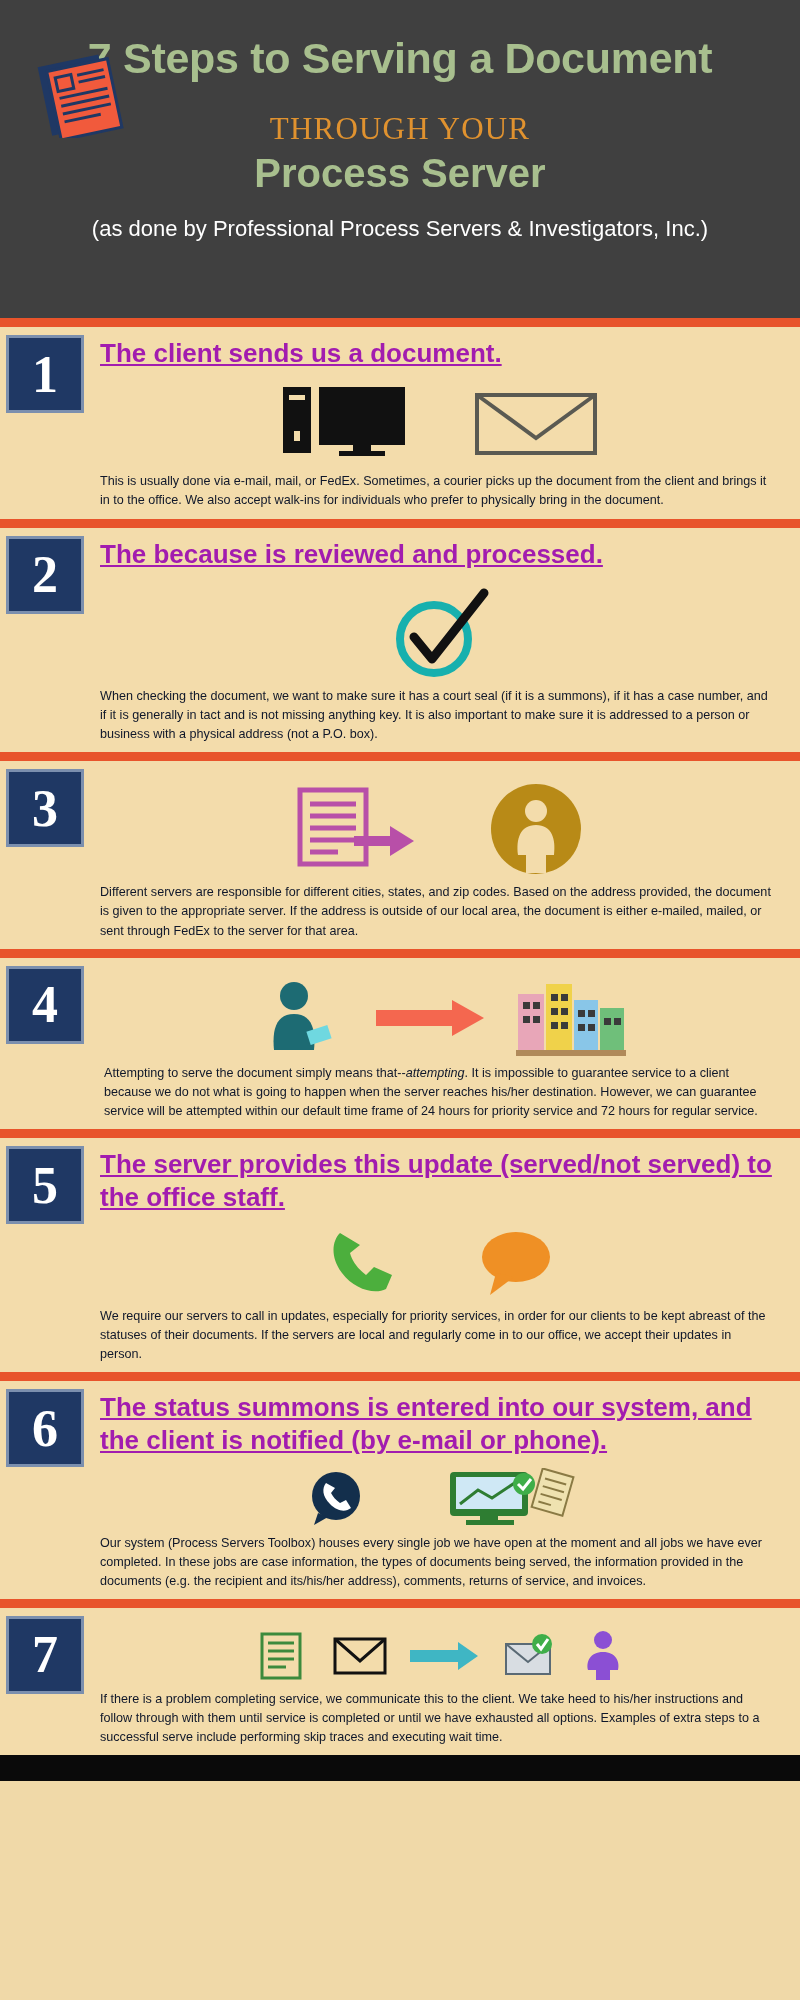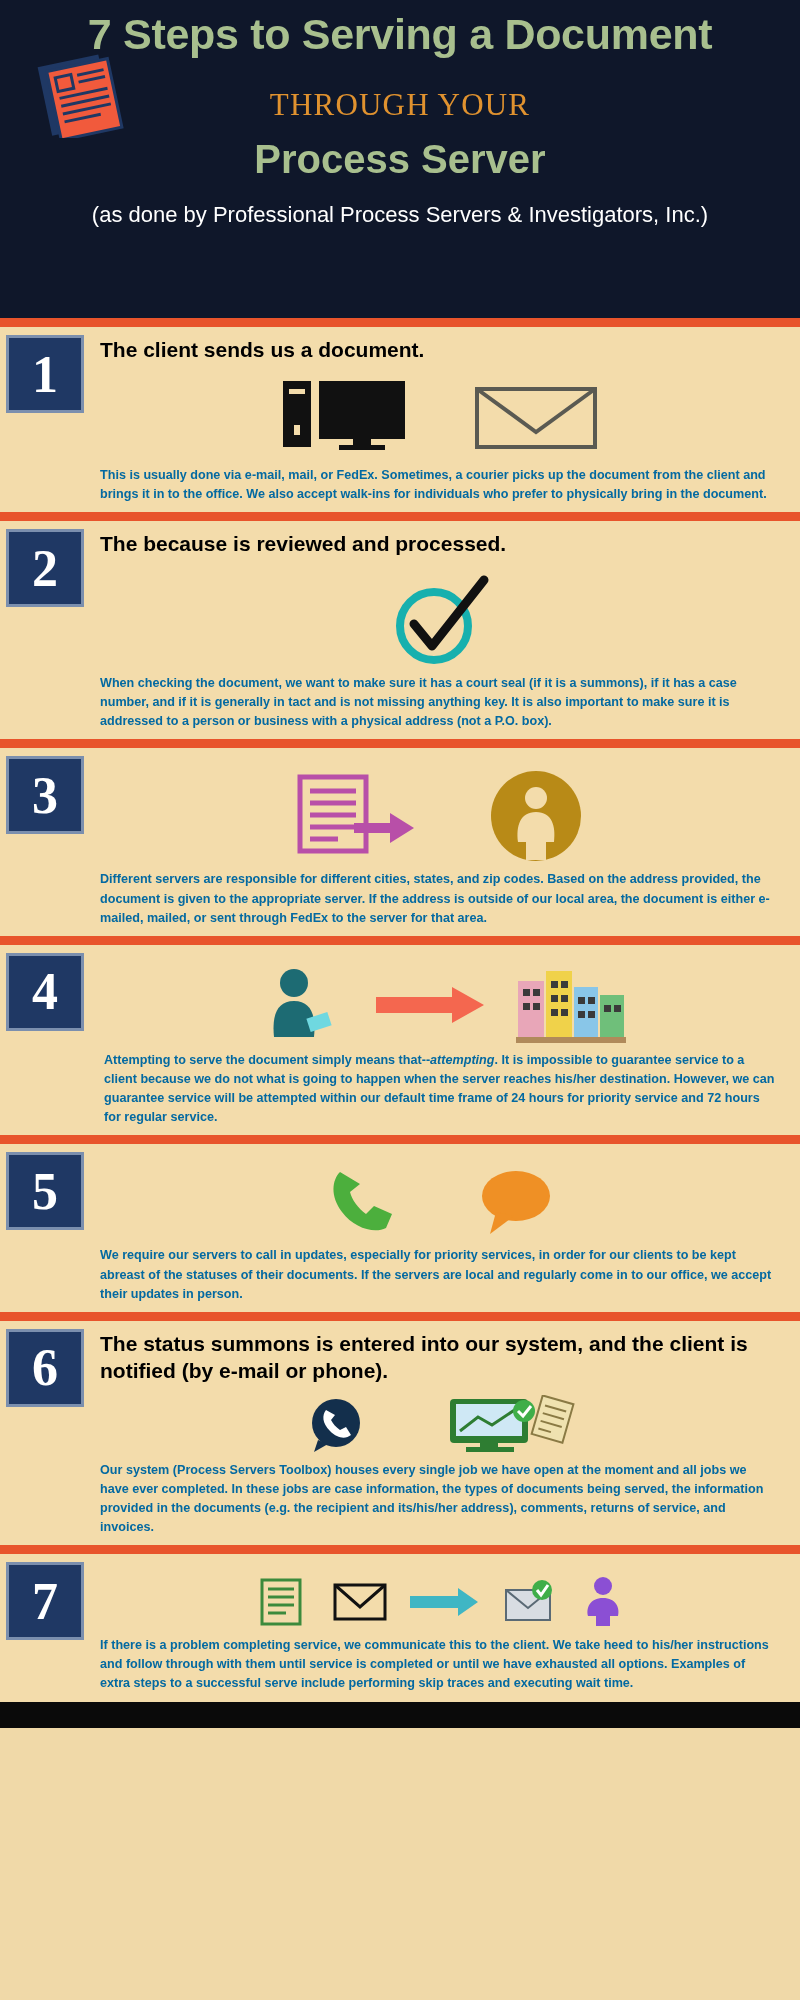--- a/index.html
+++ b/index.html
@@ -9,22 +9,22 @@
     font-family: "Liberation Sans", sans-serif;
   }
   .infographic {
     width: 800px;
     position: relative;
     background: #f3dcab;
   }
 
   
   .header {
-    background: #0f172a;
-    padding: 10px 0 14px 0;
+    background: #404040;
+    padding: 34px 0 14px 0;
     text-align: center;
     position: relative;
     min-height: 318px;
   }
   .header h1 {
     color: #a8bf8e;
     font-size: 43px;
     font-weight: bold;
     line-height: 1.12;
     padding: 0 70px;
@@ -34,21 +34,21 @@
     color: #e0922f;
     font-family: "Liberation Serif", serif;
     font-size: 31px;
     letter-spacing: 1.2px;
     margin-top: 29px;
   }
   .header h2 {
     color: #a8bf8e;
     font-size: 40px;
     font-weight: bold;
-    margin-top: 14px;
+    margin-top: 4px;
   }
   .header .subtitle {
     color: #ffffff;
     font-size: 22px;
     margin-top: 20px;
     padding: 0 24px;
   }
   .doc-icon {
     position: absolute;
     left: 30px;
@@ -84,40 +84,40 @@
     justify-content: center;
     font-family: "Liberation Serif", serif;
     z-index: 3;
   }
   .step-body {
     padding-left: 100px;
     padding-right: 18px;
     padding-top: 10px;
   }
   .step-title {
-    font-size: 21px;
+    font-size: 26px;
     font-weight: bold;
-    color: #000000;
+    color: #a21caf;
     line-height: 1.28;
+    text-decoration: underline;
   }
   .step-art {
     display: flex;
     align-items: center;
     justify-content: center;
     gap: 60px;
     min-height: 86px;
     margin: 10px 0 6px 0;
   }
   .step-desc {
     font-size: 12.6px;
     line-height: 1.52;
-    color: #0369a1;
+    color: #0f172a;
     padding-left: 0px;
     padding-right: 6px;
-    font-weight: bold;
   }
   .step-desc.indent { padding-left: 4px; }
   .footer-bar { height: 26px; background: #0a0a0a; }
 
   .em { font-style: italic; margin-top: 33px; }
 </style>
 </head>
 <body>
 
 <div class="infographic">
@@ -244,20 +244,21 @@
         </svg>
       </div>
       <div class="step-desc indent"><span>Attempting to serve the document simply means that--</span><span class="em">attempting</span><span>. It is impossible to guarantee service to a client because we do not what is going to happen when the server reaches his/her destination. However, we can guarantee service will be attempted within our default time frame of 24 hours for priority service and 72 hours for regular service.</span></div>
     </div>
   </div>
 
   <div class="divider"></div>
   <div class="step">
     <div class="num-badge">5</div>
     <div class="step-body">
+      <div class="step-title">The server provides this update (served/not served) to the office staff.</div>
       <div class="step-art" style="gap:70px;min-height:76px">
         <svg width="80" height="72" viewBox="0 0 80 72">
           <path d="M14 6 C6 14 4 30 16 46 C28 62 48 68 60 62 L66 48 L48 40 L40 48 C32 42 26 34 24 26 L34 18 Z" fill="#4caf3d"></path>
         </svg>
         <svg width="80" height="72" viewBox="0 0 80 72">
           <ellipse cx="40" cy="30" rx="34" ry="25" fill="#ef9025"></ellipse>
           <polygon points="20,46 14,68 38,50" fill="#ef9025"></polygon>
         </svg>
       </div>
       <div class="step-desc">We require our servers to call in updates, especially for priority services, in order for our clients to be kept abreast of the statuses of their documents. If the servers are local and regularly come in to our office, we accept their updates in person.</div>

